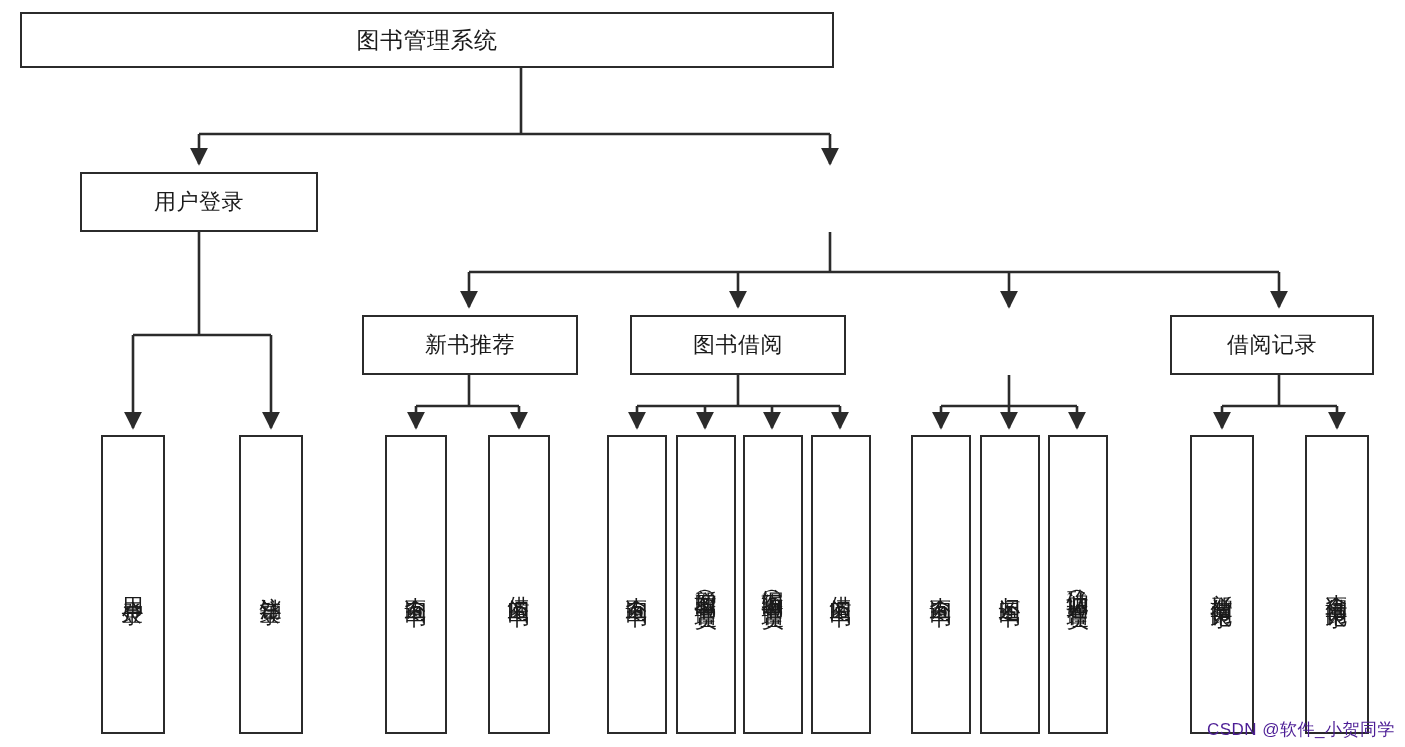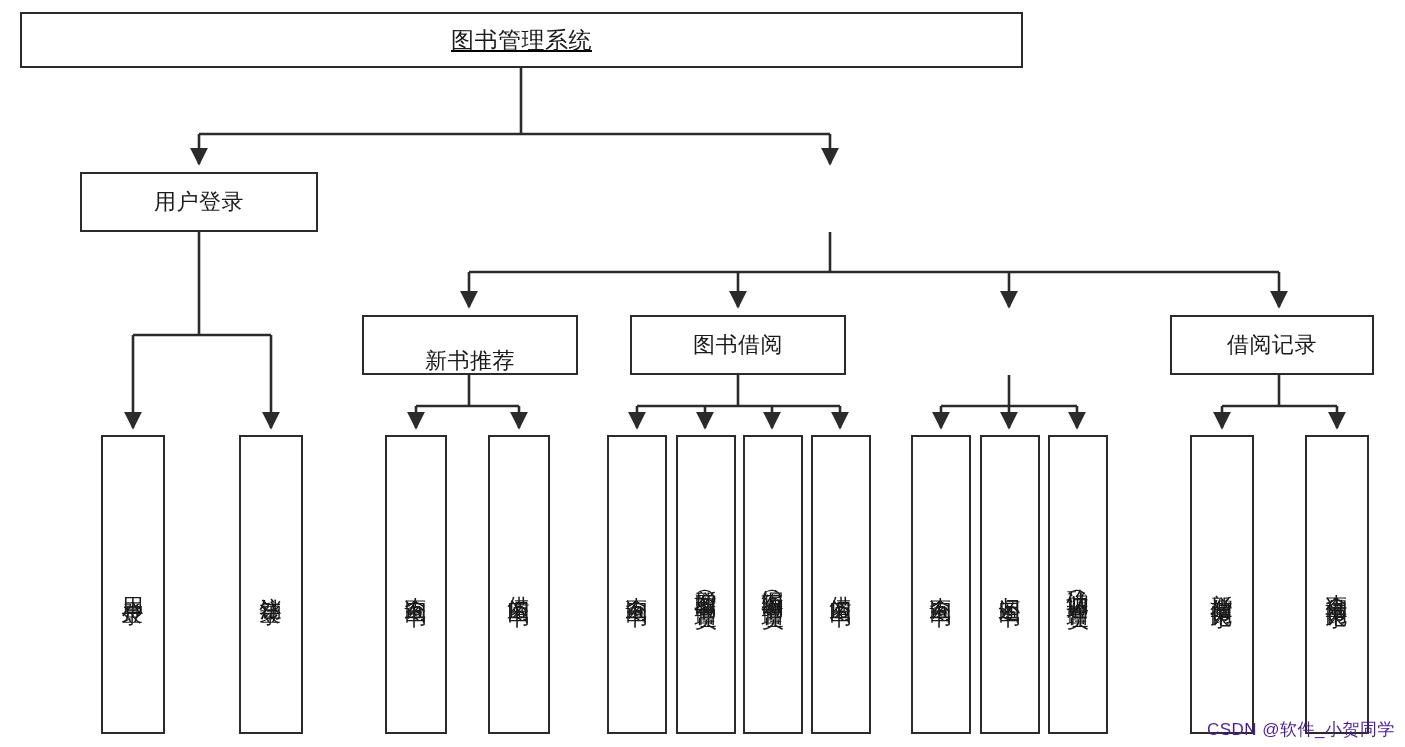--- a/index.html
+++ b/index.html
@@ -125,29 +125,29 @@
       <path d="M 1009 406 L 1009 428" marker-end="url(#arrow)"></path>
       <path d="M 1077 406 L 1077 428" marker-end="url(#arrow)"></path>
 
       <path d="M 1279 375 L 1279 406"></path>
       <path d="M 1222 406 L 1337 406"></path>
       <path d="M 1222 406 L 1222 428" marker-end="url(#arrow)"></path>
       <path d="M 1337 406 L 1337 428" marker-end="url(#arrow)"></path>
     </g>
   </svg>
 
-  <div class="node horiz root" style="left:20px; top:12px; width:1003px; height:56px;text-decoration:underline;">
+  <div class="node horiz root" style="left:20px; top:12px; width:814px; height:56px;">
     <span class="label">图书管理系统</span>
   </div>
 
   <div class="node horiz" style="left:80px; top:172px; width:238px; height:60px;">
     <span class="label">用户登录</span>
   </div>
 
-  <div class="node horiz" style="left:362px; top:315px; width:216px; height:60px;align-items:flex-end;">
+  <div class="node horiz" style="left:362px; top:315px; width:216px; height:60px;">
     <span class="label">新书推荐</span>
   </div>
   <div class="node horiz" style="left:630px; top:315px; width:216px; height:60px;">
     <span class="label">图书借阅</span>
   </div>
   <div class="node horiz" style="left:1170px; top:315px; width:204px; height:60px;">
     <span class="label">借阅记录</span>
   </div>
 
   <div class="node vert" style="left:101px; top:435px; width:64px; height:299px;">

